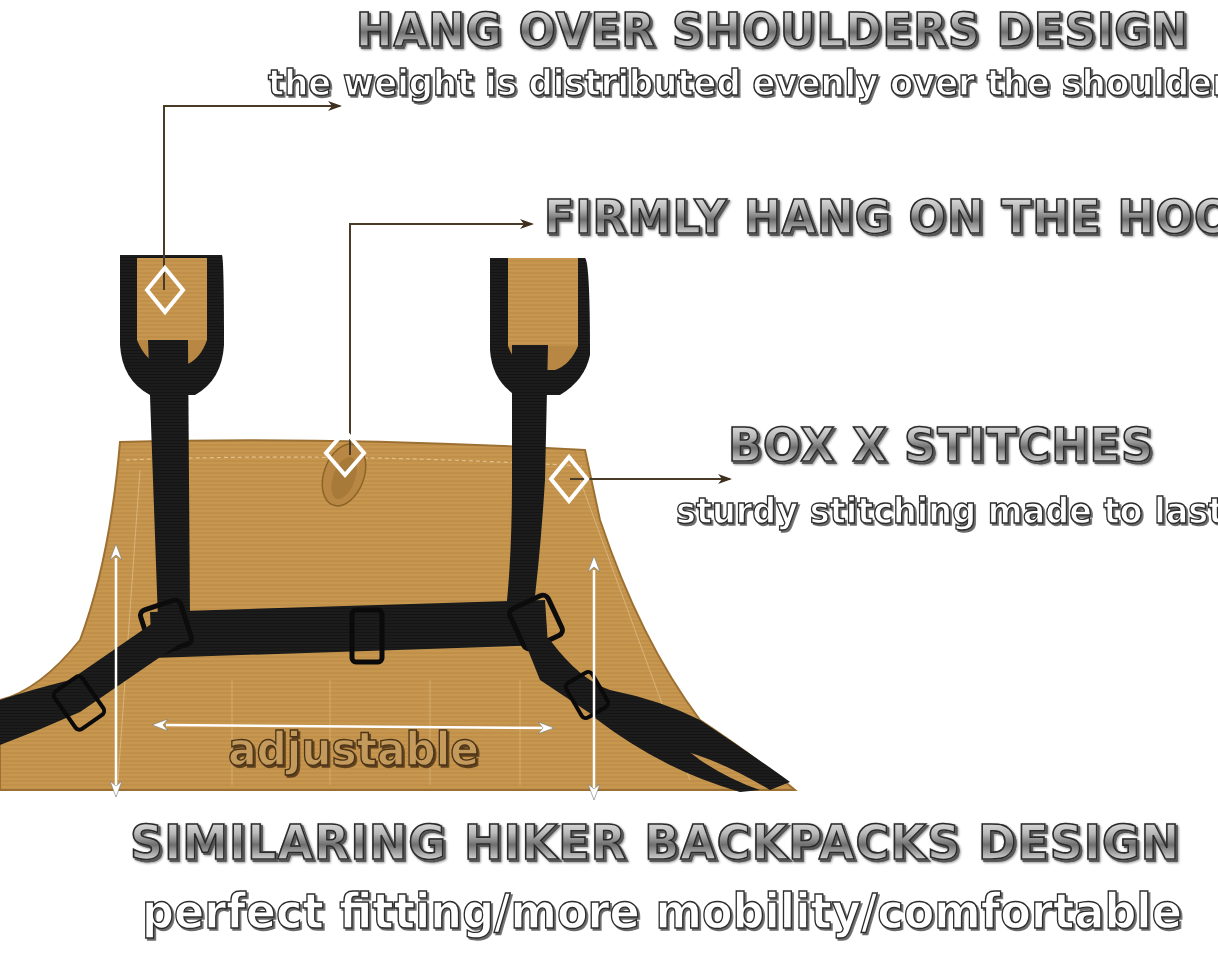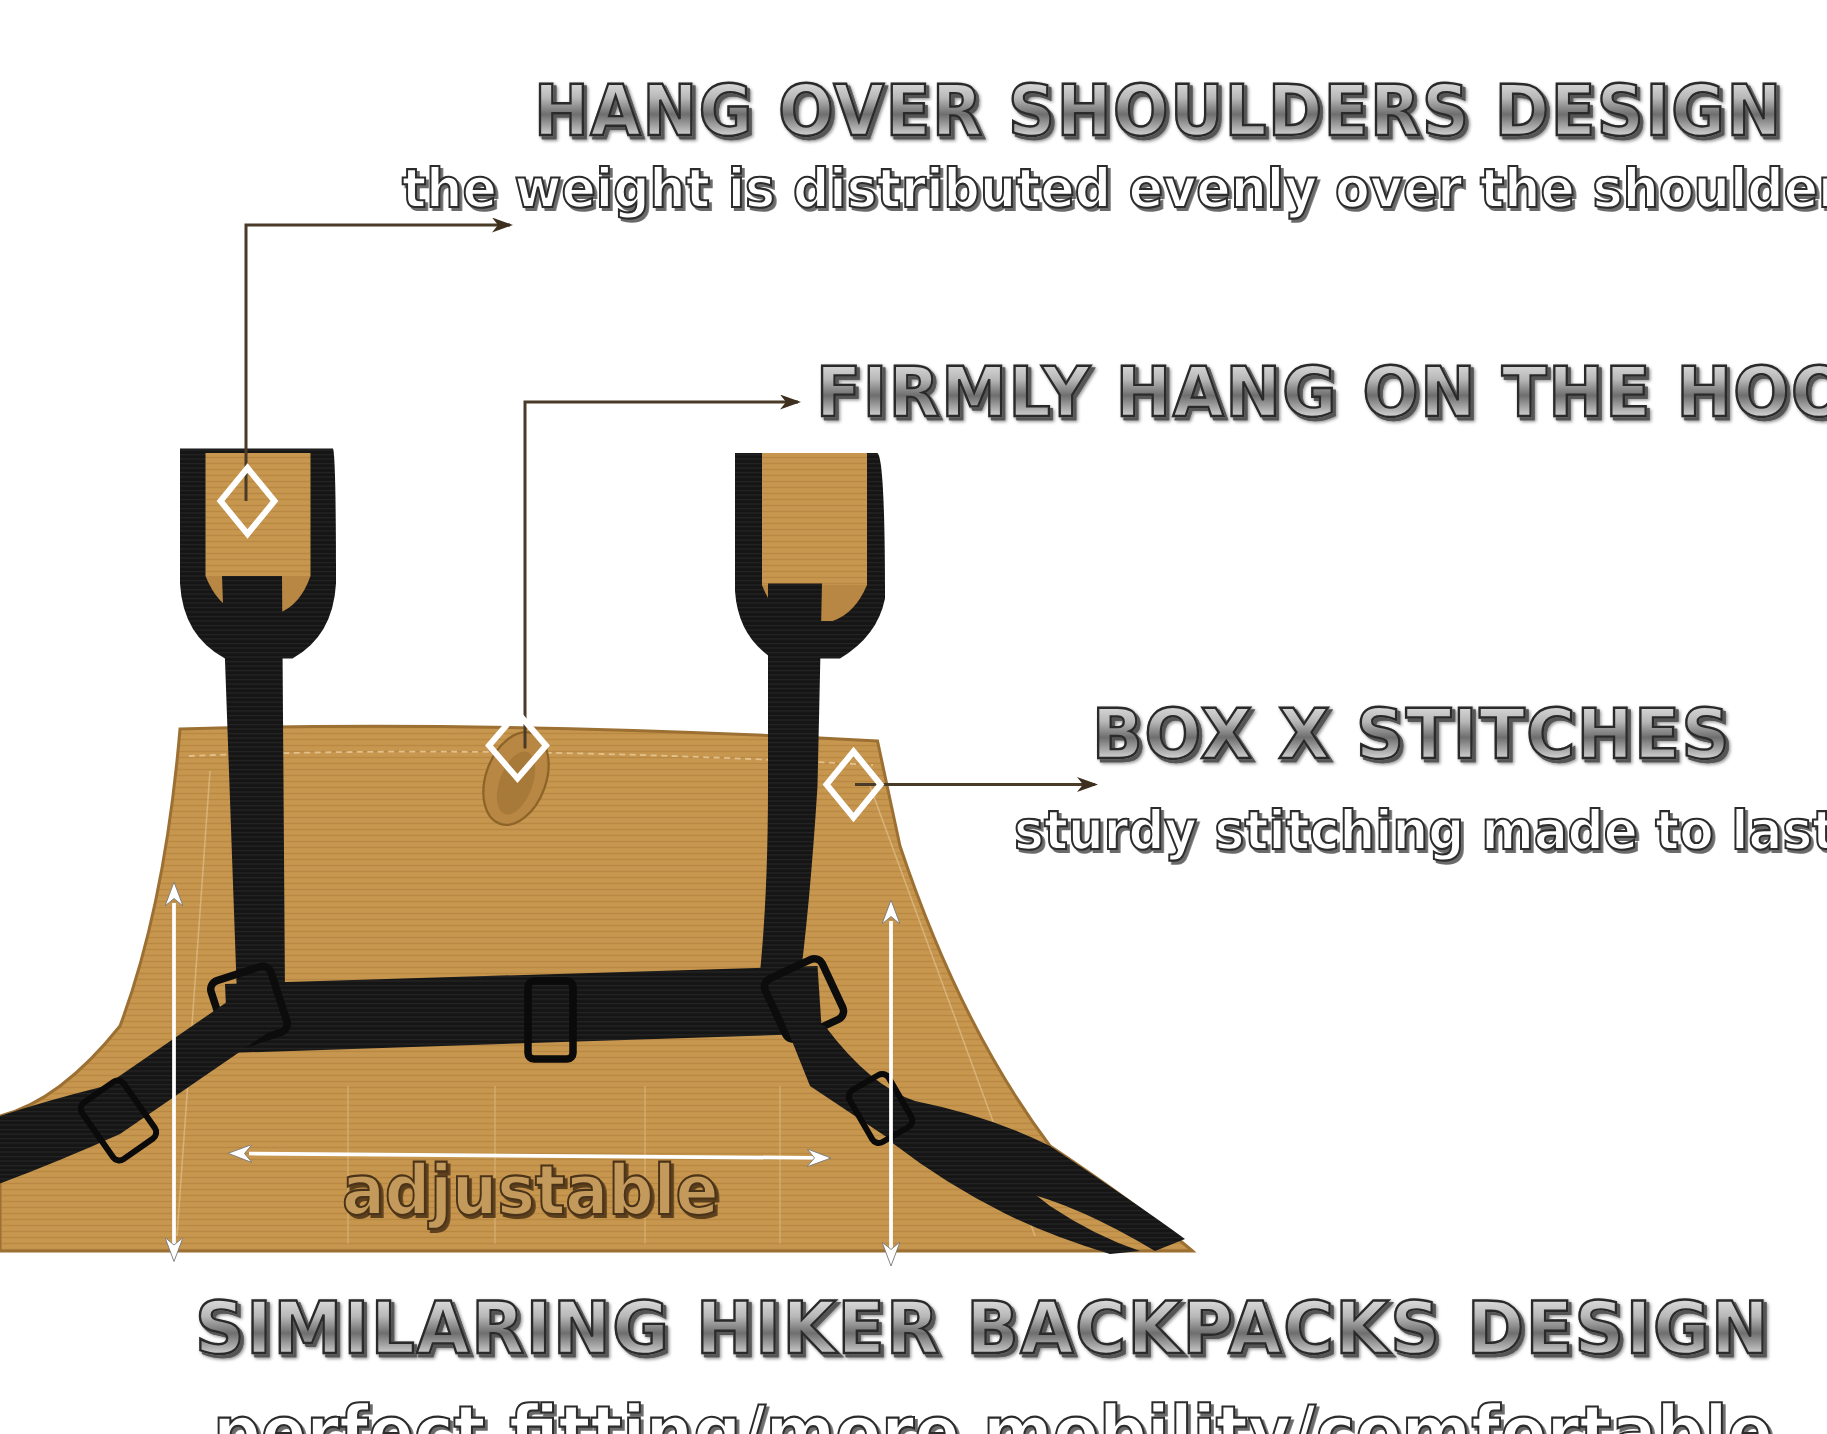--- a/index.html
+++ b/index.html
@@ -1,17 +1,17 @@
 <!DOCTYPE html>
 <html><head>
 <meta charset="utf-8">
 <style>
   html, body { margin: 0; padding: 0; background: #ffffff; }
   body { width: 1218px; height: 956px; position: relative; overflow: hidden; font-family: "Liberation Sans", sans-serif; }
-  .stage { position: absolute; left: 0; top: 0; width: 1218px; height: 736px; margin-top: 44px; }
+  .stage { position: absolute; left: 0; top: 0; width: 1218px; height: 736px; }
   svg.art { position: absolute; left: 0; top: 0; }
   .metal {
     position: absolute;
     font-family: "DejaVu Sans", sans-serif;
     font-weight: bold;
     white-space: nowrap;
     color: #8c8c8c;
     background: linear-gradient(180deg, #f4f4f4 0%, #b8b8b8 35%, #6e6e6e 55%, #cfcfcf 80%, #8a8a8a 100%);
     -webkit-background-clip: text;
     background-clip: text;

